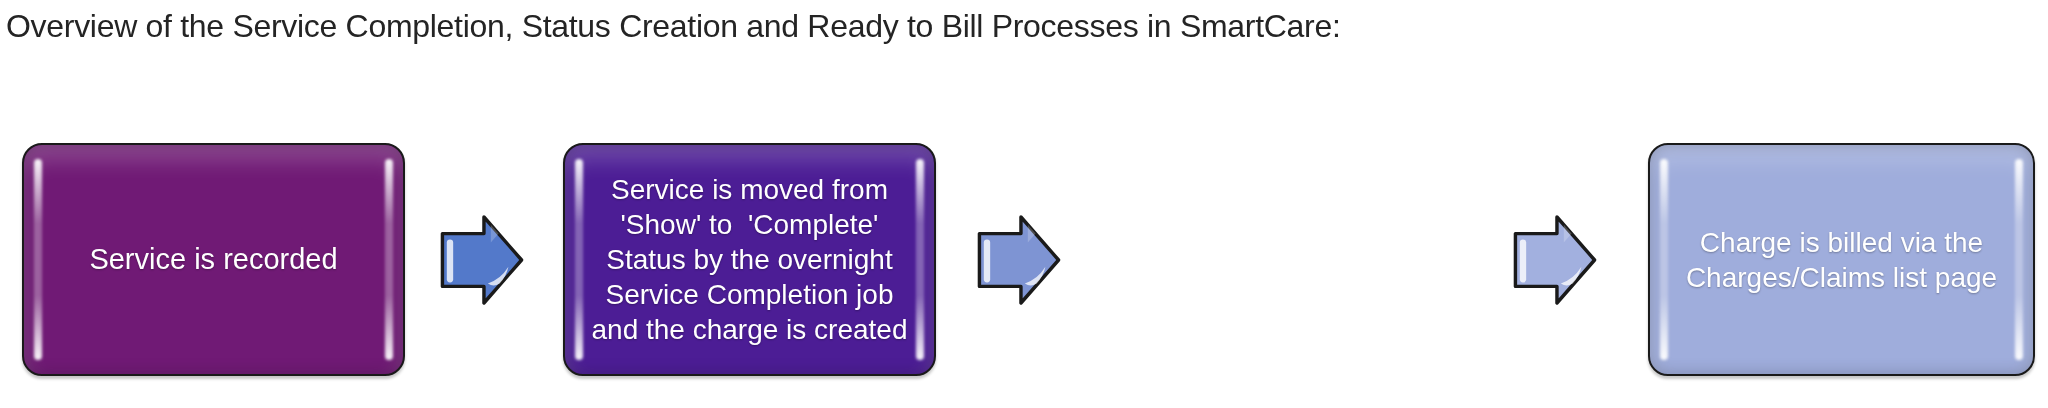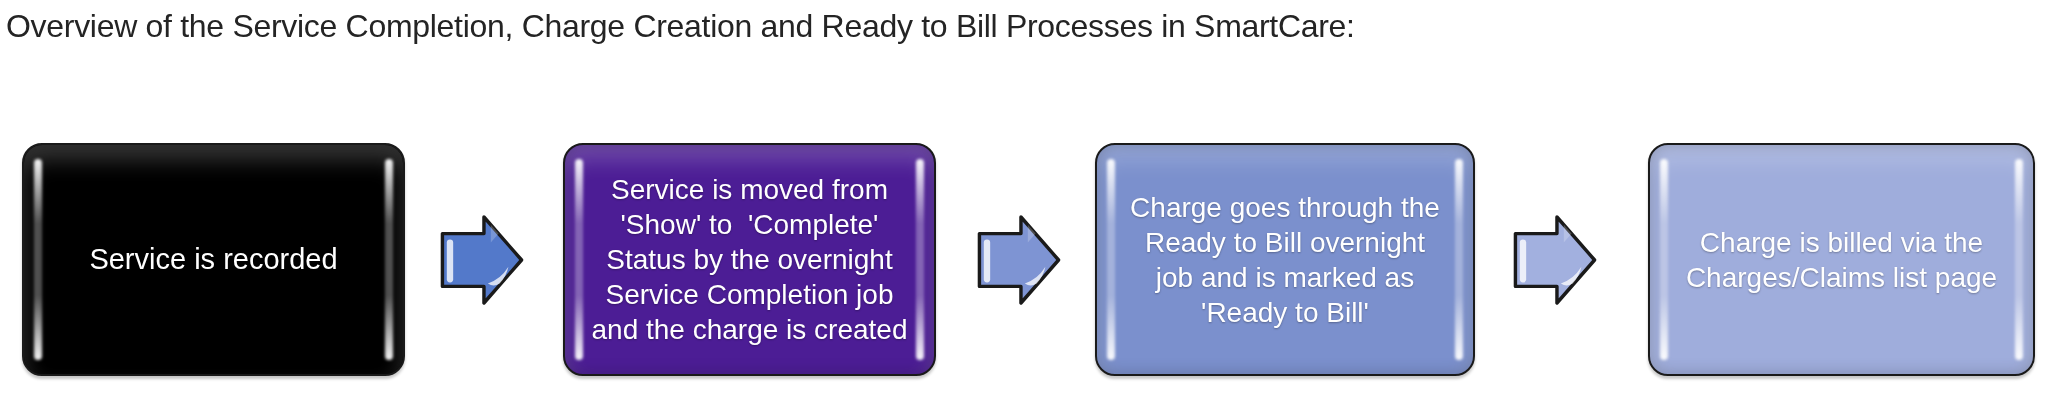--- a/index.html
+++ b/index.html
@@ -94,23 +94,23 @@
   }
   .a0 { left: 439px; }
   .a1 { left: 976px; }
   .a2 { left: 1512px; }
 </style>
 </head>
 <body>
 
 <div class="canvas">
 
-  <h1 class="page-title" style="color: rgb(36, 36, 36);">Overview of the Service Completion, Charge Creation and Ready to Bill Processes in SmartCare:</h1>
+  <h1 class="page-title" style="color: rgb(36, 36, 36);">Overview of the Service Completion, Status Creation and Ready to Bill Processes in SmartCare:</h1>
 
-  <div class="step s0" style="background-color: #000000; border-color: rgb(26, 26, 26);">
+  <div class="step s0" style="background-color: #701a75; border-color: rgb(26, 26, 26);">
     <span class="step-label">Service is recorded</span>
   </div>
 
   <div class="arrow a0">
     <svg viewBox="0 0 88 98" width="86" height="98">
       <path class="arrow-body" d="M3.5 22 L46 22 L46 5 L84.5 49 L46 93 L46 76 L3.5 76 Z" fill="#5379CA"></path>
       <rect x="8" y="28" width="6.5" height="44" rx="3.2" fill="#ffffff" opacity="0.8"></rect>
       <path d="M50 73 Q63 69 71 56 Q69 66 62 73 Q56 77 50 73 Z" fill="#ffffff" opacity="0.75"></path>
       <path d="M53 13 L61 22 L53 31 Z" fill="#ffffff" opacity="0.22"></path>
     </svg>
@@ -126,26 +126,20 @@
 
   <div class="arrow a1">
     <svg viewBox="0 0 88 98" width="86" height="98">
       <path class="arrow-body" d="M3.5 22 L46 22 L46 5 L84.5 49 L46 93 L46 76 L3.5 76 Z" fill="#7E94D3"></path>
       <rect x="8" y="28" width="6.5" height="44" rx="3.2" fill="#ffffff" opacity="0.8"></rect>
       <path d="M50 73 Q63 69 71 56 Q69 66 62 73 Q56 77 50 73 Z" fill="#ffffff" opacity="0.75"></path>
       <path d="M53 13 L61 22 L53 31 Z" fill="#ffffff" opacity="0.22"></path>
     </svg>
   </div>
 
-  <div class="step s2" style="background-color: rgb(123, 144, 205); border-color: rgb(26, 26, 26);">
-    <span class="step-label">Charge goes through the
-Ready to Bill overnight
-job and is marked as
-'Ready to Bill'</span>
-  </div>
 
   <div class="arrow a2">
     <svg viewBox="0 0 88 98" width="86" height="98">
       <path class="arrow-body" d="M3.5 22 L46 22 L46 5 L84.5 49 L46 93 L46 76 L3.5 76 Z" fill="#A2B0DF"></path>
       <rect x="8" y="28" width="6.5" height="44" rx="3.2" fill="#ffffff" opacity="0.8"></rect>
       <path d="M50 73 Q63 69 71 56 Q69 66 62 73 Q56 77 50 73 Z" fill="#ffffff" opacity="0.75"></path>
       <path d="M53 13 L61 22 L53 31 Z" fill="#ffffff" opacity="0.22"></path>
     </svg>
   </div>
 

